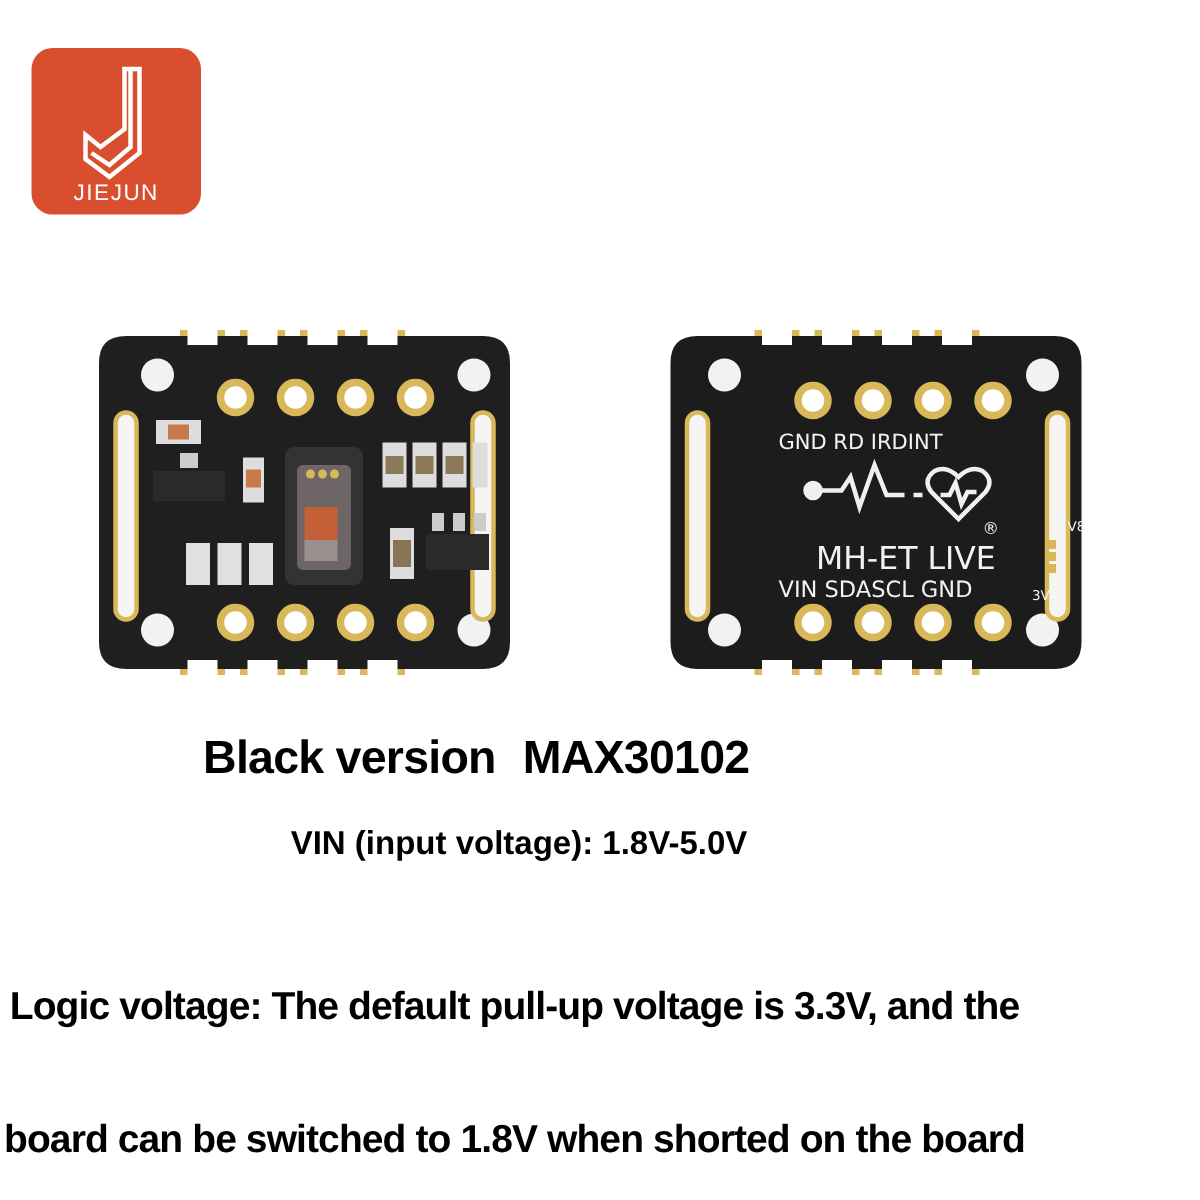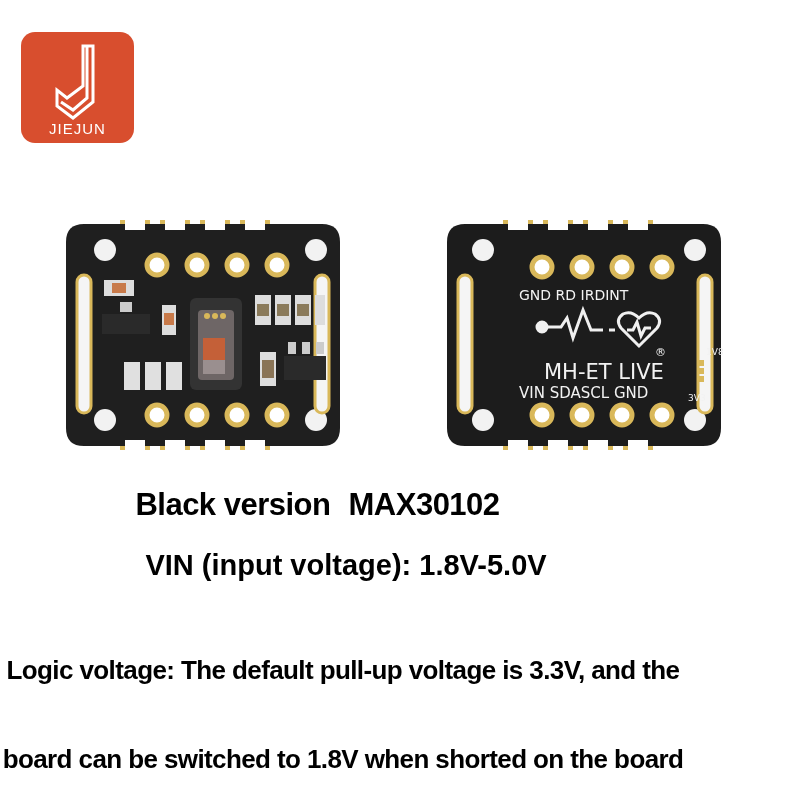--- a/index.html
+++ b/index.html
@@ -11,21 +11,21 @@
   .board { position:absolute; width:282px; height:230px; top:220px; }
   .board-front { left:62px; }
   .board-back { left:443px; }
   .board svg { display:block; }
 
   .pin-label { position:absolute; color:#f2f2f2; font-weight:normal; font-family:"DejaVu Sans", sans-serif; white-space:nowrap;text-align:right; }
 
   .title { position:absolute; left:0; width:635px; top:487px; text-align:center; font-size:31px; font-weight:bold; color:#000; letter-spacing:-0.5px; }
   .title span { display:inline-block; }
   .title .gap { width:18px; }
-  .vin { position:absolute; left:0; width:692px; top:549px; text-align:center; font-size:29px; font-weight:bold; color:#000; }
+  .vin { position:absolute; left:0; width:692px; top:549px; text-align:center; font-size:22px; font-weight:bold; color:#000; }
   .logic { position:absolute; left:0; width:686px; text-align:center; font-size:26px; font-weight:bold; color:#000; letter-spacing:-0.6px; }
   .logic.l1 { top:655px; }
   .logic.l2 { top:744px; }
 </style>
 </head>
 <body>
 
 <div class="logo">
   <svg width="113" height="111" viewBox="0 0 113 111">
     <path d="M62 14 L72 14 L72 70 L52 86 L36 74 L36 58 L46 66 L62 54 Z" fill="none" stroke="#ffffff" stroke-width="3"></path>

